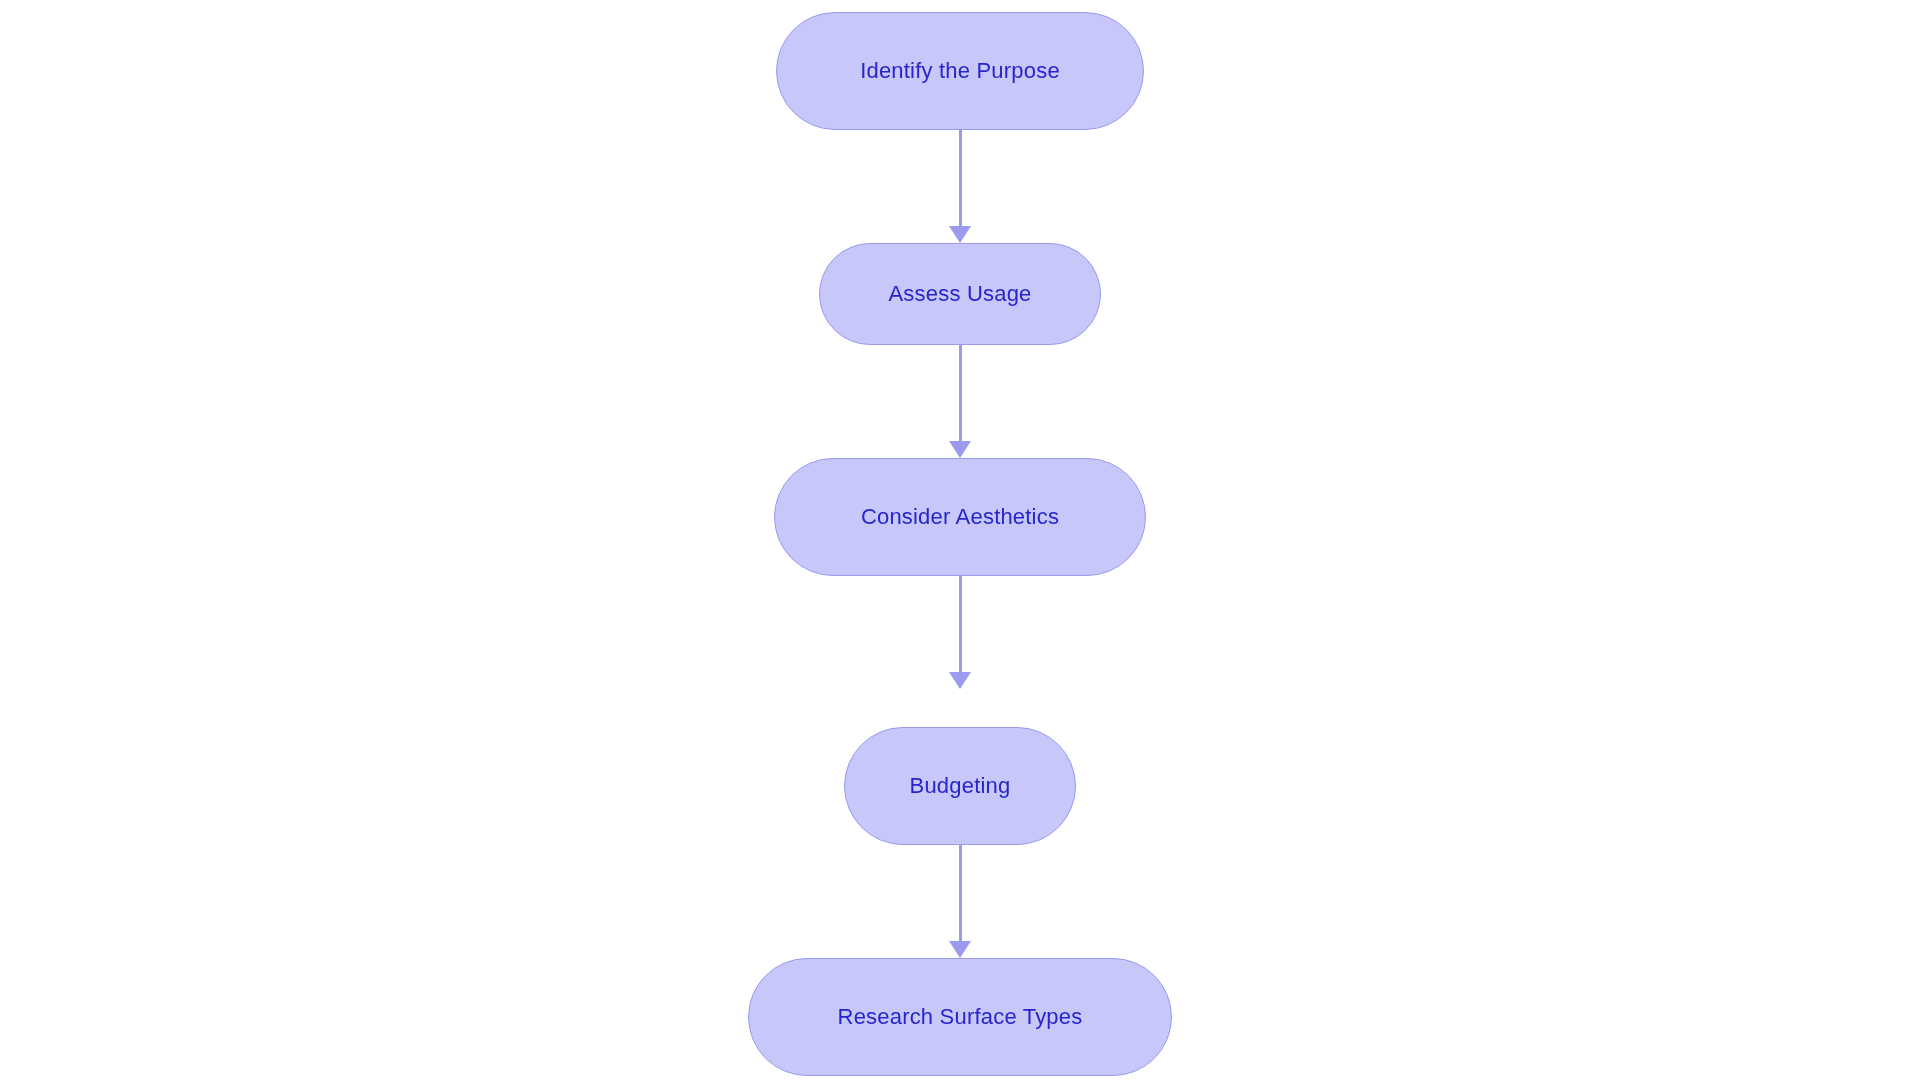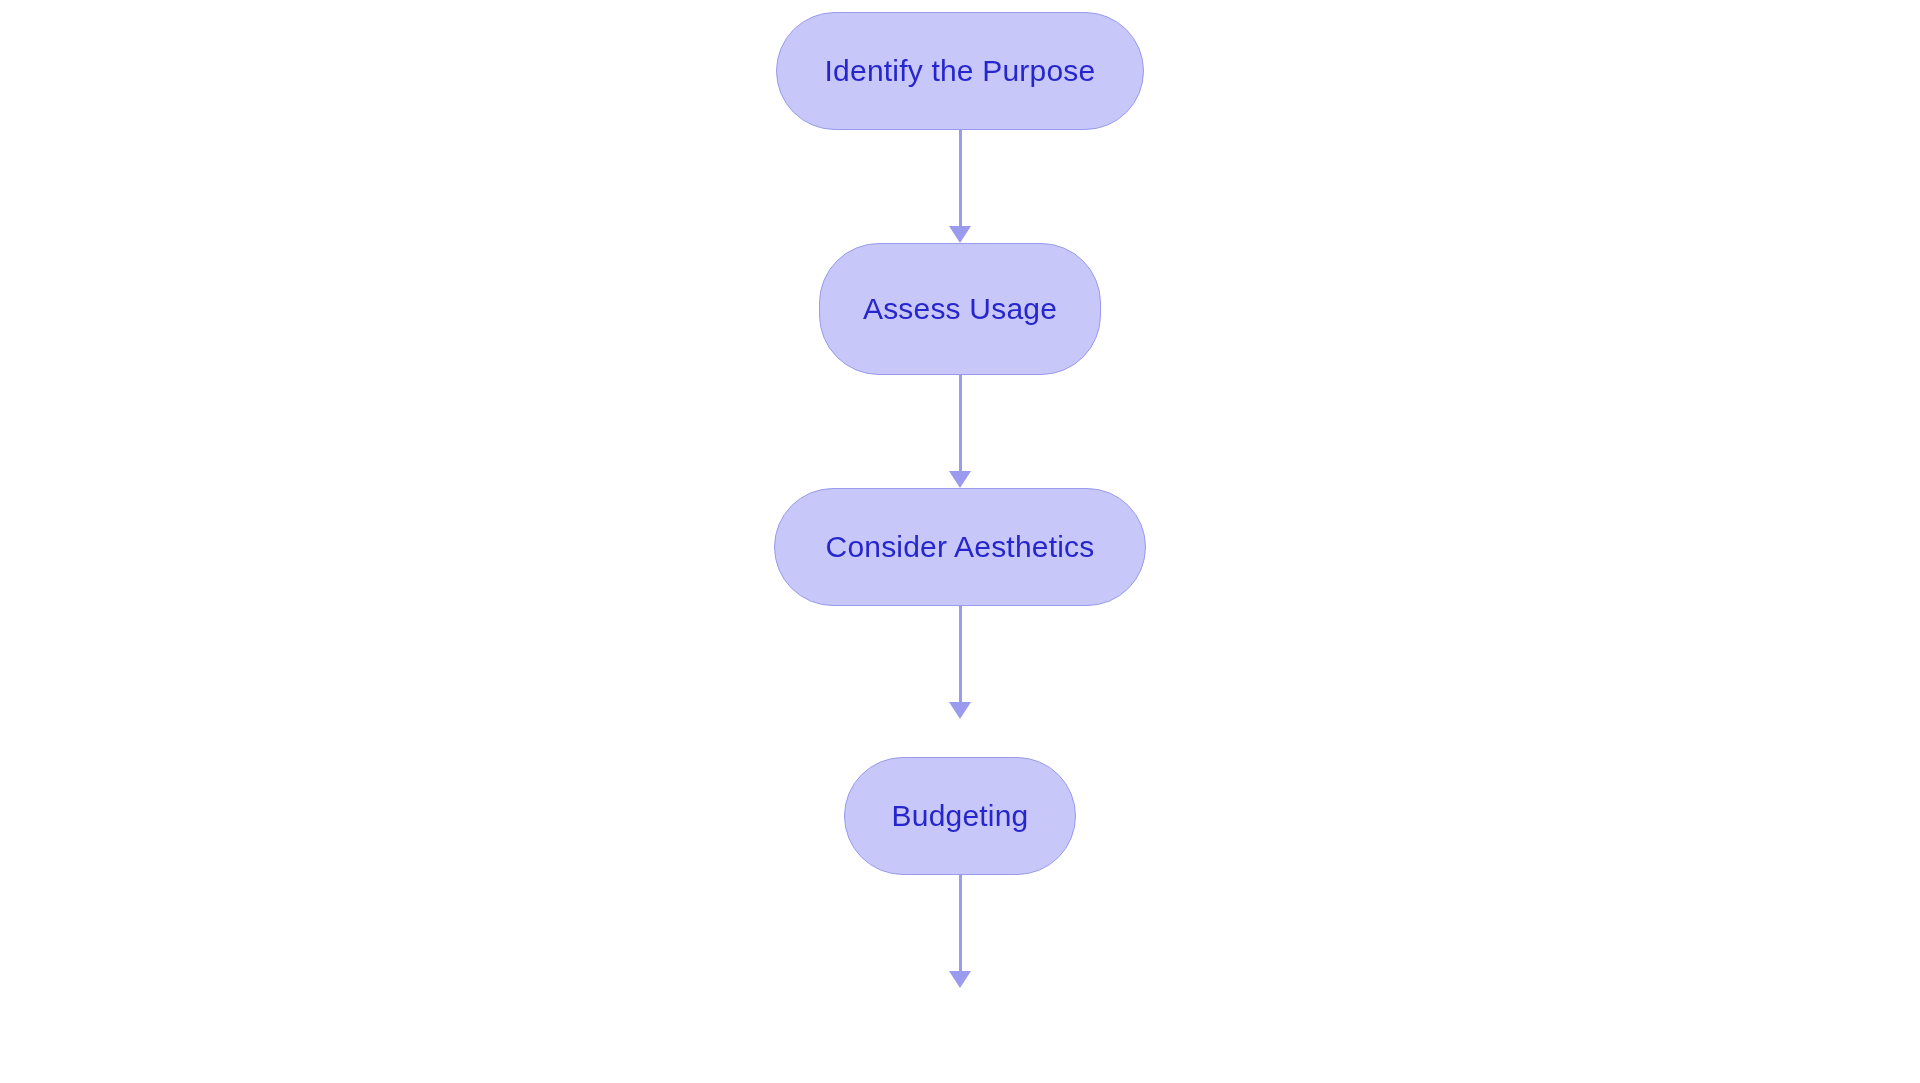--- a/index.html
+++ b/index.html
@@ -36,31 +36,31 @@
 
   .flow-node {
     box-sizing: border-box;
     display: flex;
     align-items: center;
     justify-content: center;
     background: #c7c7fa;
     border: 1.6px solid #9a9aef;
     border-radius: 60px;
     color: #2626cc;
-    font-size: 30px;
+    font-size: 22px;
     font-weight: 400;
     letter-spacing: 0.2px;
     line-height: 1;
     white-space: nowrap;
     padding: 0 34px;
     user-select: none;
   }
 
   .flow-node.n0 { width: 368px; height: 118px; }
-  .flow-node.n1 { width: 282px; height: 132px; }
+  .flow-node.n1 { width: 282px; height: 102px; }
   .flow-node.n2 { width: 372px; height: 118px; }
   .flow-node.n3 { width: 232px; height: 118px; margin-top: 38px; }
   .flow-node.n4 { width: 424px; height: 118px; }
 
   .flow-connector {
     position: relative;
     width: 40px;
     display: flex;
     flex-direction: column;
     align-items: center;
@@ -127,15 +127,18 @@
 
     <div class="flow-node n3">
       <span>Budgeting</span>
     </div>
 
     <div class="flow-connector gap-3">
       <div class="connector-line"></div>
       <div class="connector-head"></div>
     </div>
 
+    <div class="flow-node n4">
+      <span>Research Surface Types</span>
+    </div>
 
   </div>
 </div>
 
 </body></html>

